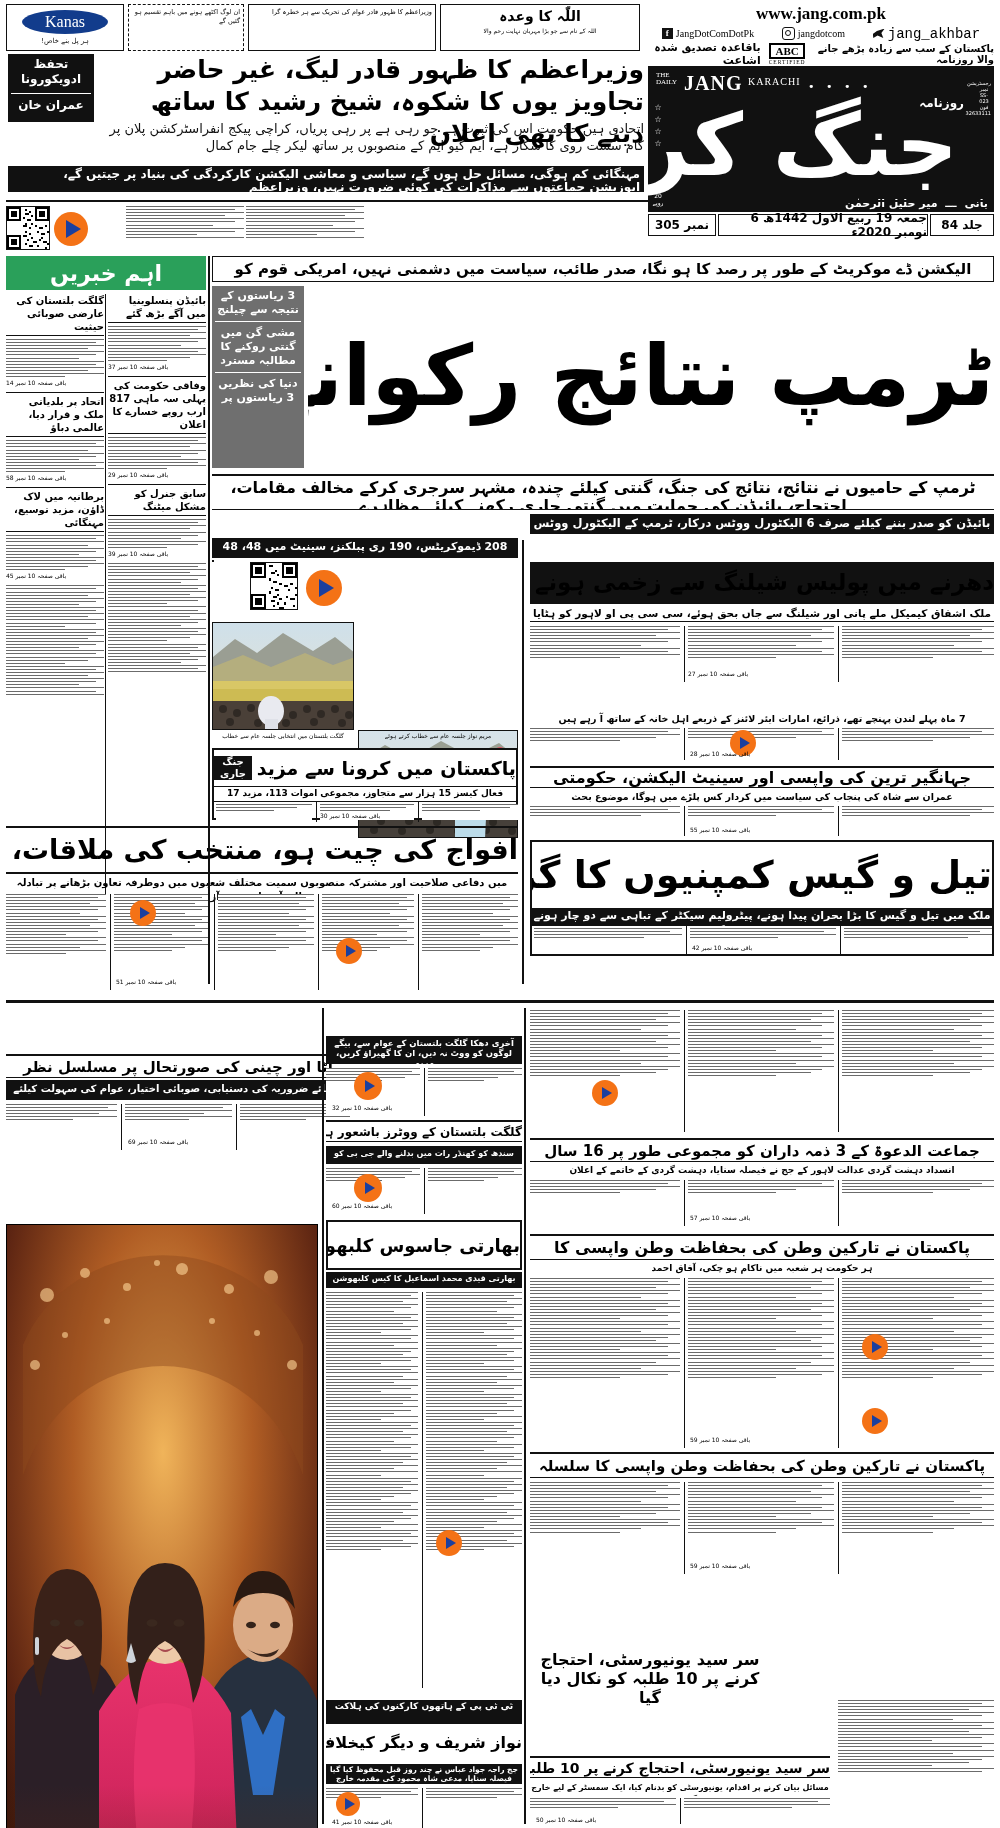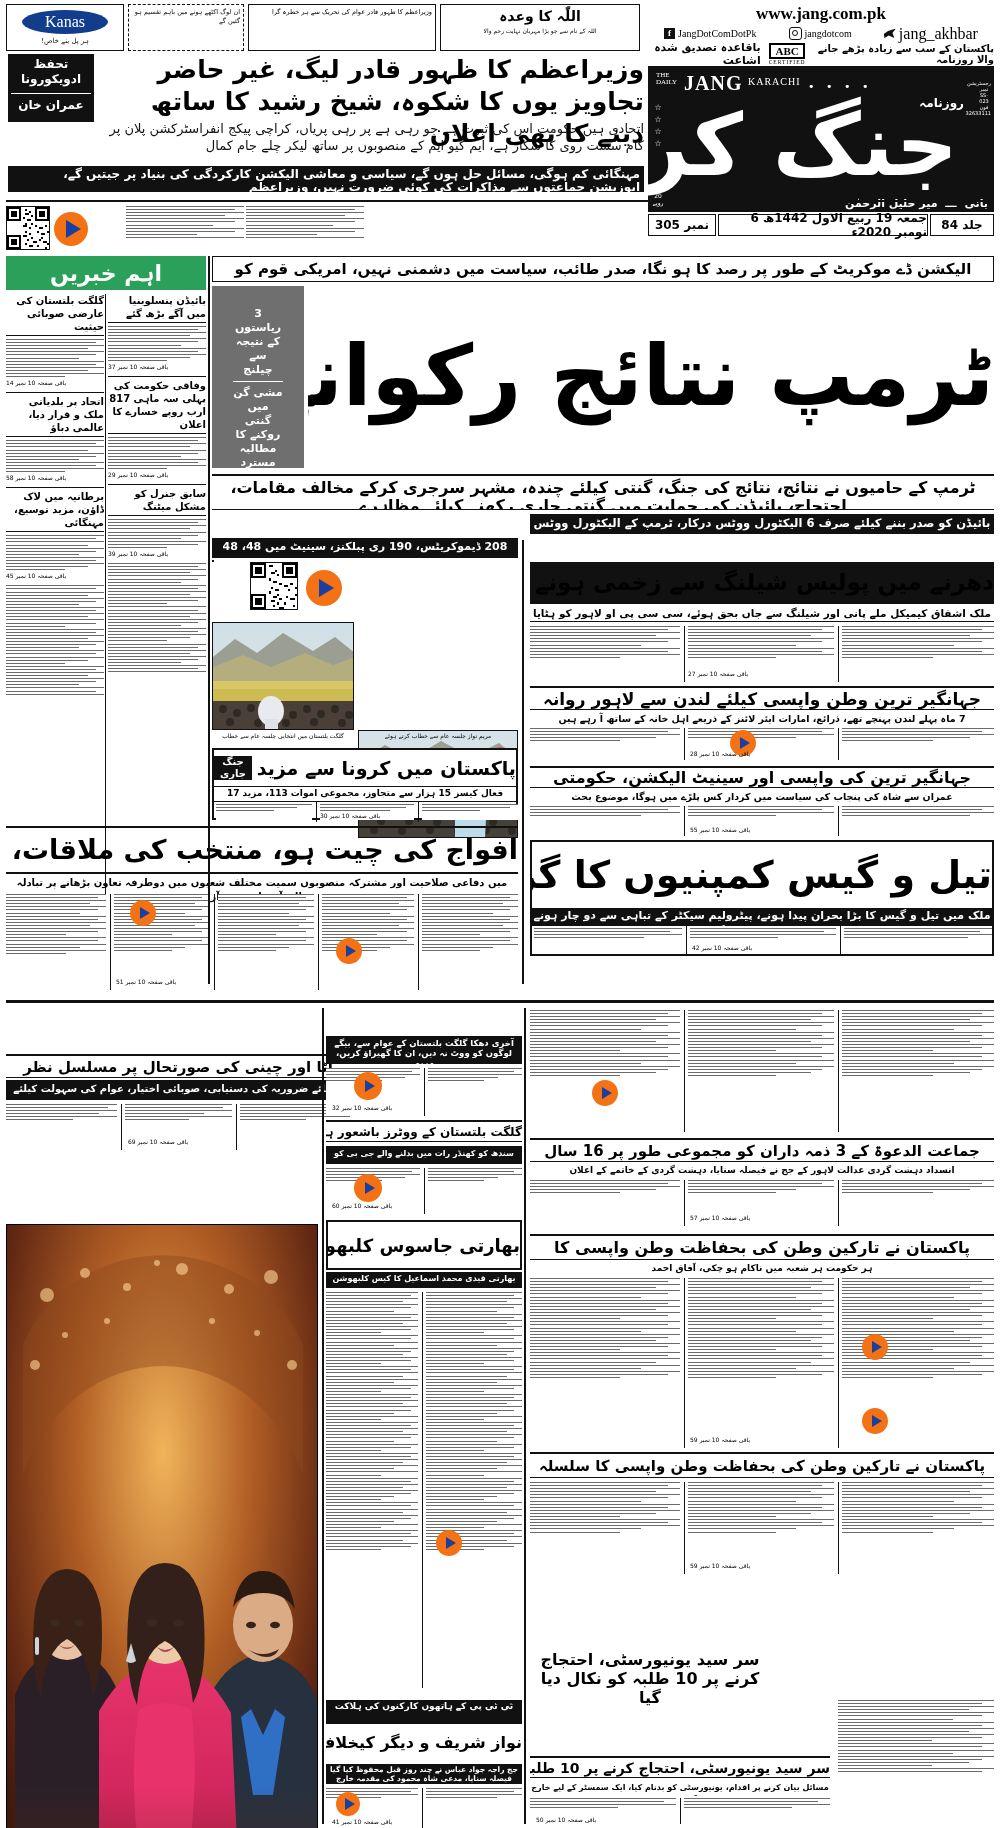--- a/index.html
+++ b/index.html
@@ -80,21 +80,21 @@
         <span style="font-size:10px;font-family:'Liberation Serif',serif;">JangDotComDotPk</span>
       </span>
       <span style="display:flex;align-items:center;gap:3px;">
         <span style="display:inline-block;width:11px;height:11px;border:1.6px solid #111;border-radius:3px;position:relative;">
           <span style="position:absolute;left:2px;top:2px;width:4px;height:4px;border:1.2px solid #111;border-radius:50%;"></span>
         </span>
         <span style="font-size:10px;font-family:'Liberation Serif',serif;">jangdotcom</span>
       </span>
       <span style="display:flex;align-items:center;gap:3px;">
         <span style="display:inline-block;width:12px;height:10px;background:#111;clip-path:polygon(0% 55%,35% 25%,100% 0%,72% 45%,88% 95%,40% 70%,5% 95%);"></span>
-        <span style="font-size:16px;font-family:Liberation Serif, serif;">jang_akhbar</span>
+        <span style="font-size:14px;font-family:Liberation Mono, monospace;">jang_akhbar</span>
       </span>
     </div>
 
     <div class="abs" style="left:0;top:40px;width:346px;height:20px;display:flex;align-items:center;justify-content:center;gap:8px;">
       <span class="urdu" style="font-size:11px;font-weight:bold;">باقاعدہ تصدیق شدہ اشاعت</span>
       <span style="display:inline-flex;flex-direction:column;align-items:center;">
         <span class="abc" style="font-size:11px;">ABC</span>
         <span style="font-size:5.5px;letter-spacing:1px;font-family:'Liberation Serif',serif;">CERTIFIED</span>
       </span>
       <span class="urdu" style="font-size:10px;font-weight:bold;">پاکستان کے سب سے زیادہ پڑھے جانے والا روزنامہ</span>
@@ -421,21 +421,21 @@
           <div class="ln s2"></div>
           <div class="ln s1"></div>
       </div>
     </div>
   </div>
 
   <div class="abs" style="left:212px;top:256px;width:782px;height:215px;">
 
     <div class="abs box urdu" style="left:0;top:0;width:782px;height:26px;font-size:15px;line-height:24px;text-align:center;font-weight:bold;padding:0 4px;overflow:hidden;">الیکشن ڈے موکریٹ کے طور پر رصد کا ہو نگا، صدر طائب، سیاست میں دشمنی نہیں، امریکی قوم کو توڑنے والی چیزیں کم جوڑنے</div>
 
-    <div class="abs" style="left:0;top:30px;width:92px;height:182px;background:#6f6f6f;color:#fff;padding:21px;">
+    <div class="abs" style="left:0;top:30px;width:92px;height:182px;background:#6f6f6f;color:#fff;padding:3px;">
       <div class="urdu" style="font-size:11px;font-weight:bold;line-height:14px;text-align:center;border-bottom:1px solid #fff;padding-bottom:4px;">3 ریاستوں کے نتیجہ سے چیلنج</div>
       <div class="urdu" style="font-size:11px;font-weight:bold;line-height:14px;text-align:center;border-bottom:1px solid #fff;padding:4px 0;">مشی گن میں گنتی روکنے کا مطالبہ مسترد</div>
       <div class="urdu" style="font-size:11px;font-weight:bold;line-height:14px;text-align:center;padding-top:4px;">دنیا کی نظریں 3 ریاستوں پر</div>
     </div>
 
     <div class="abs urdu hdl" style="left:96px;top:30px;width:686px;height:182px;font-size:84px;line-height:180px;font-weight:bold;white-space:nowrap;text-align:center;overflow:hidden;">ٹرمپ نتائج رکوانے عدالت میں</div>
   </div>
 
   <div class="abs urdu" style="left:212px;top:474px;width:782px;height:36px;font-size:16px;line-height:18px;text-align:center;font-weight:bold;border-top:2px solid #111;border-bottom:1px solid #111;padding:3px 4px;overflow:hidden;">ٹرمپ کے حامیوں نے نتائج، نتائج کی جنگ، گنتی کیلئے چندہ، مشہر سرجری کرکے مخالف مقامات، احتجاج، بائیڈن کی حمایت میں گنتی جاری رکھنے کیلئے مظاہرے</div>
 
@@ -622,21 +622,20 @@
           <div class="ln s2"></div>
           <div class="ln s4"></div>
           <div class="ln s1"></div>
         <div class="ln s2"></div>
           <div class="ln s1"></div>
           <div class="ln s5"></div>
       </div>
       <div class="abs urdu" style="left:158px;top:44px;font-size:6px;">باقی صفحہ 10 نمبر 27</div>
     </div>
 
-    <div class="abs urdu hdl" style="left:0;top:146px;width:464px;height:24px;font-size:17px;line-height:22px;text-align:center;border-top:2px solid #111;border-bottom:1px solid #111;overflow:hidden;">جہانگیر ترین وطن واپسی کیلئے لندن سے لاہور روانہ</div>
     <div class="abs urdu" style="left:0;top:172px;width:464px;height:14px;font-size:9.5px;line-height:13px;text-align:center;font-weight:bold;overflow:hidden;">7 ماہ پہلے لندن پہنچے تھے، ذرائع، امارات ایئر لائنز کے ذریعے اہل خانہ کے ساتھ آ رہے ہیں</div>
     <div class="abs" style="left:0;top:188px;width:464px;height:32px;">
       <div class="abs colrule" style="left:154px;"></div>
         <div class="abs colrule" style="left:308px;"></div>
       <div class="abs txt dense" style="left:0;top:0;width:150px;height:32px;">
         <div class="ln s1"></div>
           <div class="ln s2"></div>
           <div class="ln s1"></div>
           <div class="ln s3"></div>
           <div class="ln s5"></div>

